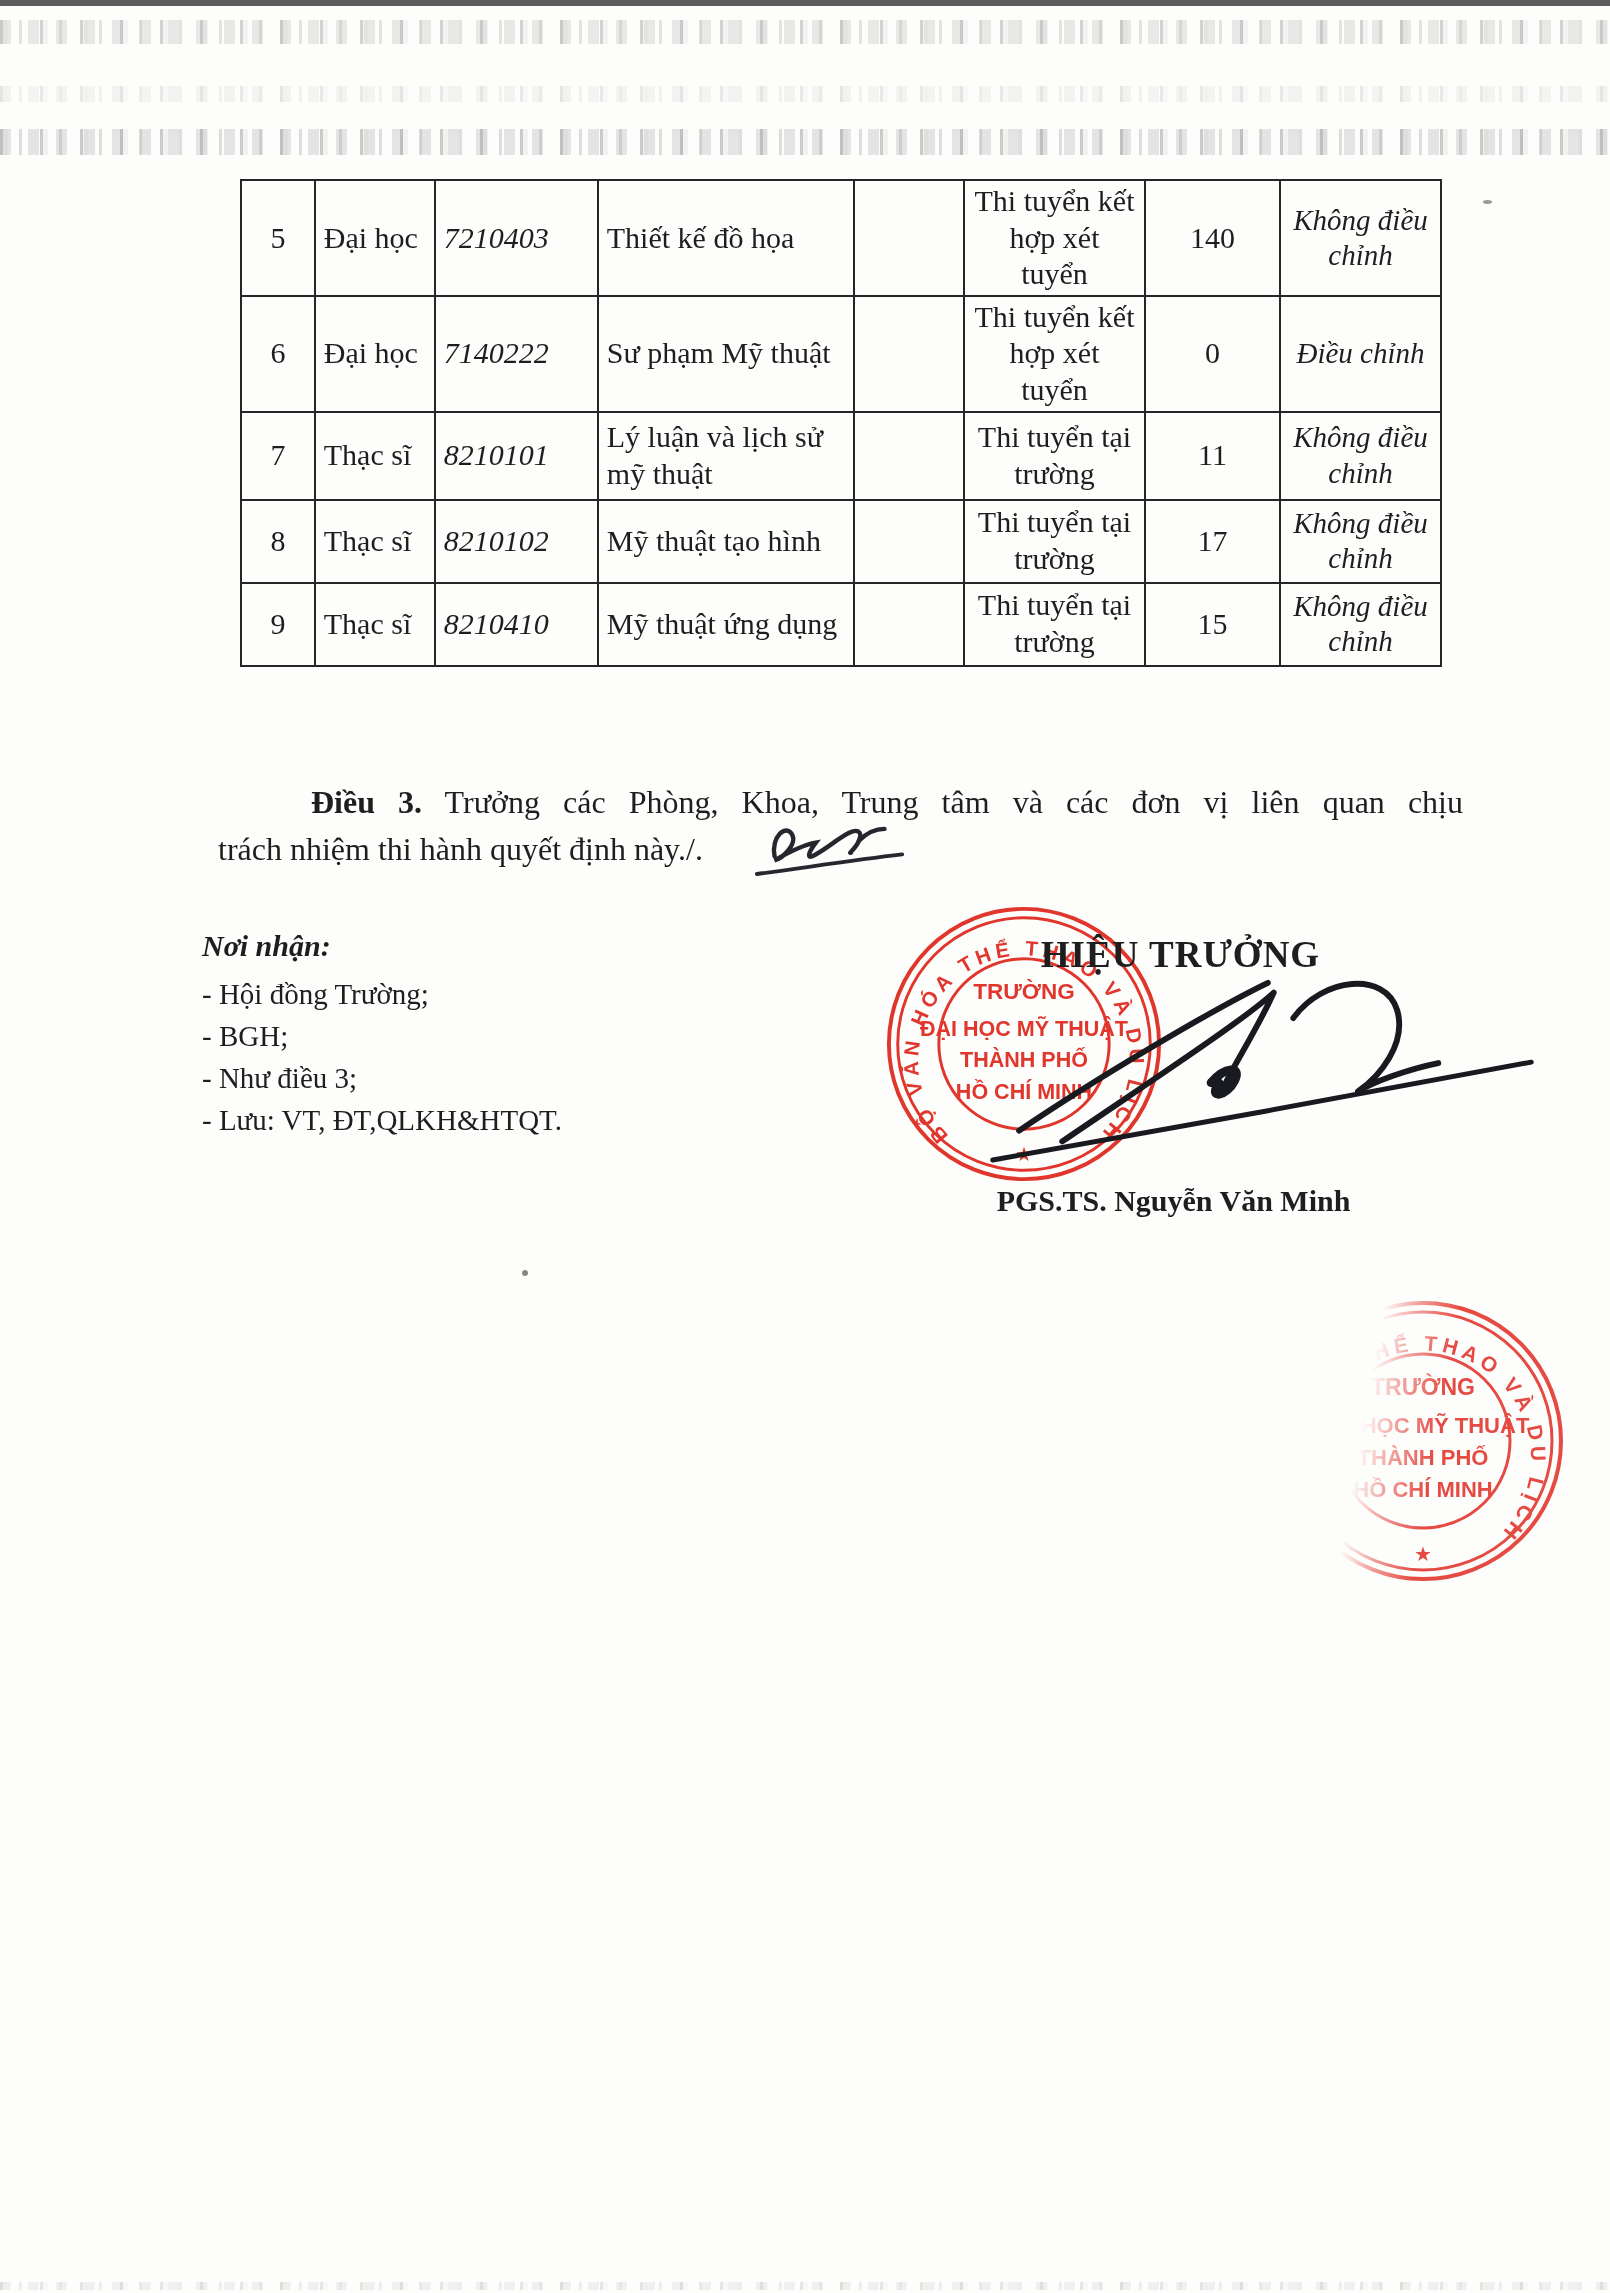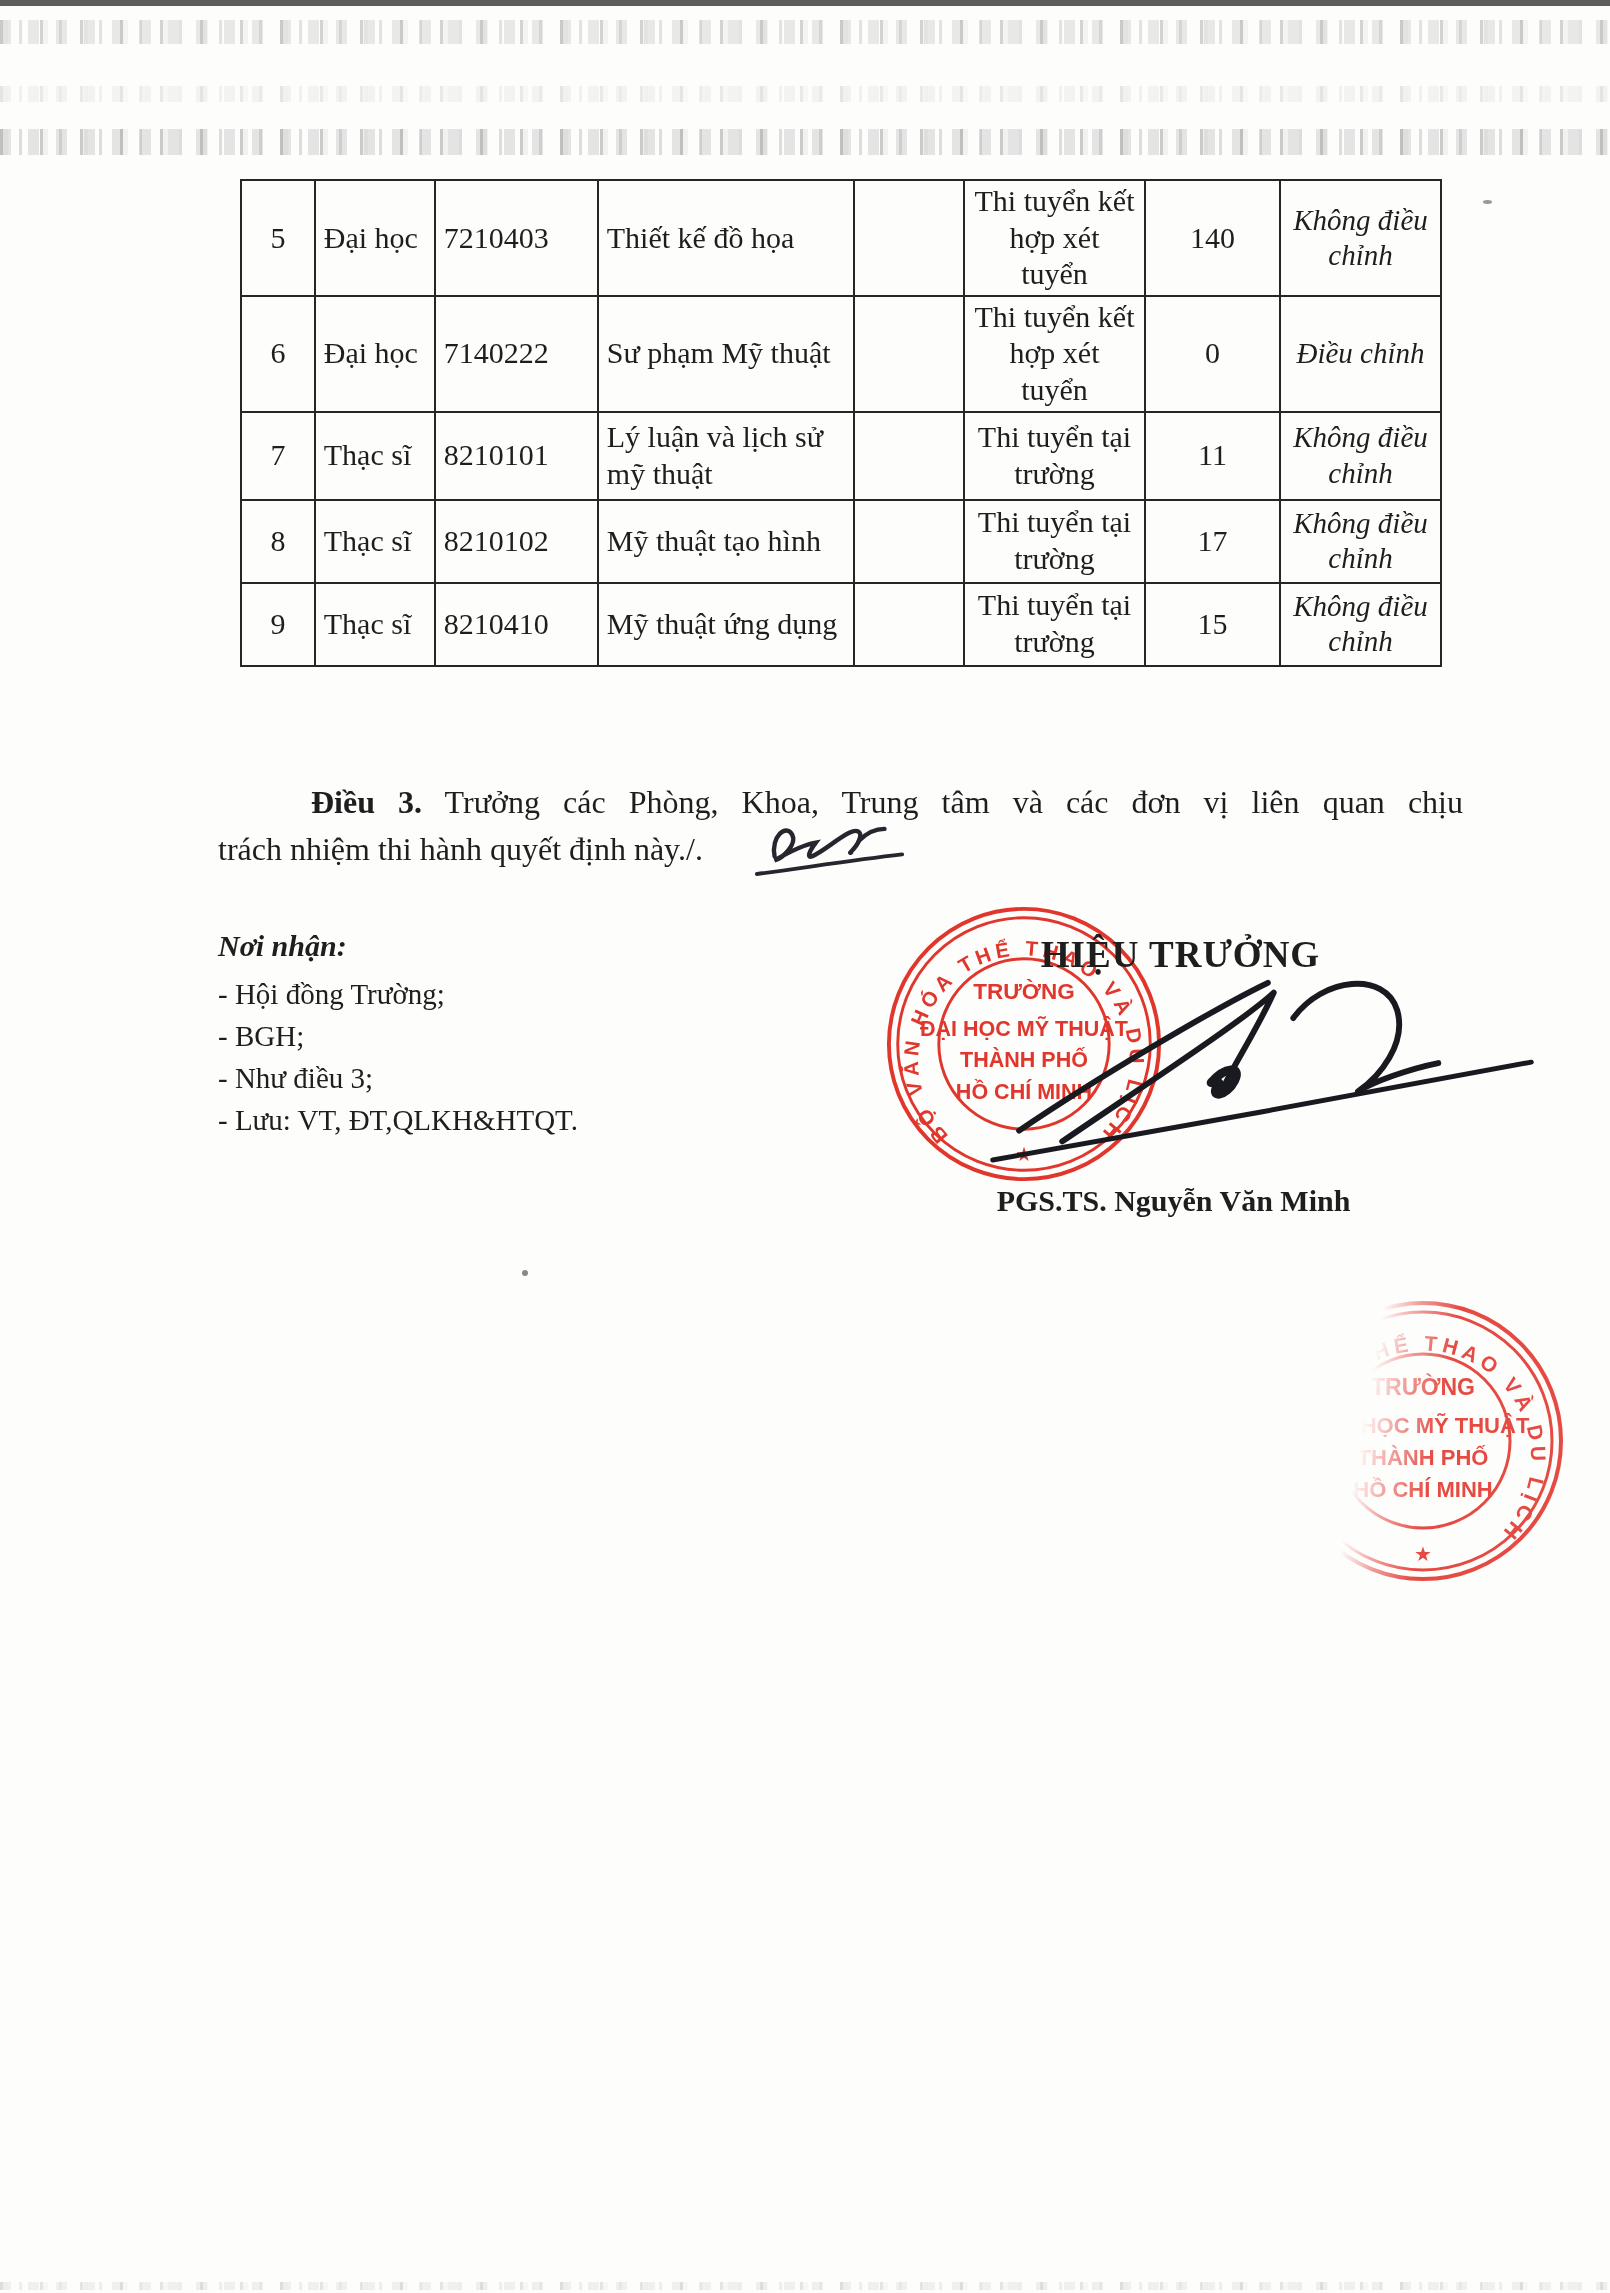--- a/index.html
+++ b/index.html
@@ -19,37 +19,37 @@
   .noise-c{top:129px;height:25.5px;opacity:.5;}
   .noise-bottom{bottom:3.9px;height:7.8px;opacity:.25;}
   .speck{position:absolute;background:#555;border-radius:50%;}
 
   
   table.quota{position:absolute;left:240px;top:179px;border-collapse:collapse;table-layout:fixed;
     width:1200px;font-size:30px;line-height:1.22;}
   table.quota td{border:2px solid #262626;padding:2px 7.8px;vertical-align:middle;background:transparent;}
   td.c-stt{text-align:center;}
   td.c-level{text-align:left;padding-left:11.8px;}
-  td.c-code{text-align:left;padding-left:13.7px;}
+  td.c-code{text-align:left;padding-left:13.7px;font-style:italic;}
   td.c-program{text-align:left;padding-left:11.8px;}
   td.c-method{text-align:center;padding:2px 5.9px;}
   td.c-quota{text-align:center;}
   td.c-adjust{text-align:center;font-style:italic;font-size:29px;}
   tr.r1{height:82px;} tr.r2{height:80px;} tr.r3{height:88px;}
   tr.r4{height:83px;} tr.r5{height:83px;} tr.r6{height:90px;}
 
   
   .para{position:absolute;left:218px;width:1245px;font-size:32px;line-height:47px;}
   .p-dieu2{top:727px;text-indent:93px;}
   .p-dieu3-l1{top:779px;text-indent:93px;text-align:justify;text-align-last:justify;}
   .p-dieu3-l2{top:826px;}
   .b{font-weight:bold;}
 
   
-  .recipients{position:absolute;left:218px;top:929px;font-size:29px;}
+  .recipients{position:absolute;left:202px;top:929px;font-size:29px;}
   .recipients .head{font-weight:bold;font-style:italic;font-size:30px;margin-bottom:9.8px;}
   .recipients .item{line-height:42px;}
 
   
   .sig-title{position:absolute;left:1014px;top:933px;width:333px;text-align:center;
     font-size:37px;font-weight:bold;letter-spacing:1px;z-index:5;}
   .sig-name{position:absolute;left:943px;top:1184px;width:461px;text-align:center;
     font-size:30px;font-weight:bold;z-index:5;}
 
   .stamp{position:absolute;z-index:2;}

